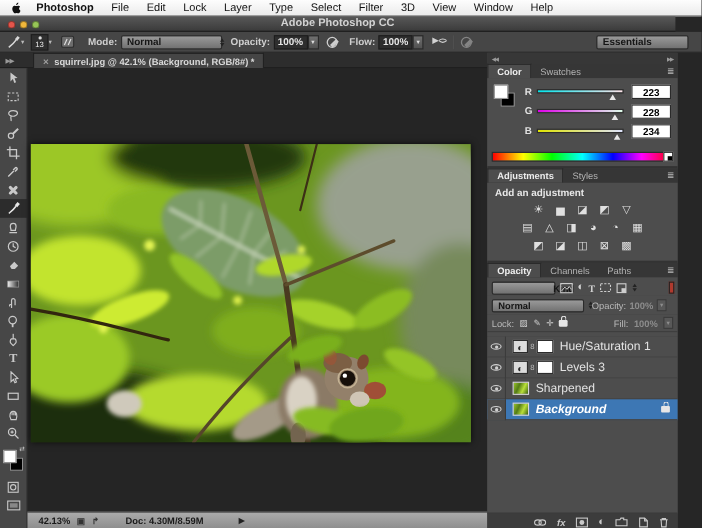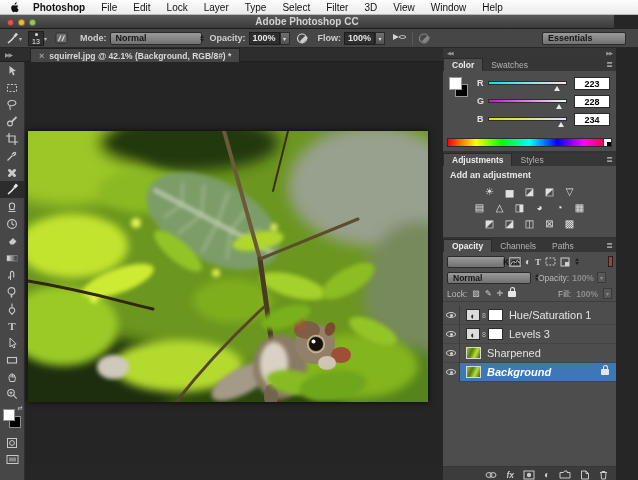--- a/index.html
+++ b/index.html
@@ -466,20 +466,27 @@
           <ellipse cx="85" cy="236" rx="16" ry="12" fill="#cfc9bb"></ellipse>
           <ellipse cx="258" cy="186" rx="26" ry="10" fill="#7ab01d" transform="rotate(-18 258 186)"></ellipse>
           <ellipse cx="268" cy="252" rx="30" ry="12" fill="#86bb21" transform="rotate(10 268 252)"></ellipse>
           <ellipse cx="305" cy="255" rx="34" ry="15" fill="#6fa61b" transform="rotate(-8 305 255)"></ellipse>
           <ellipse cx="345" cy="200" rx="26" ry="10" fill="#94c525" transform="rotate(25 345 200)"></ellipse>
         </g>
       </svg>
     </div>
   </div>
 
+  <div class="statusbar">
+    <span class="sb-zoom">42.13%</span>
+    <span class="sb-ico">▣</span>
+    <span class="sb-ico">↱</span>
+    <span class="sb-doc">Doc: 4.30M/8.59M</span>
+    <span class="sb-play">▶</span>
+  </div>
 
   <div class="dockcol">
     <div class="dockbtn">
       <svg width="10" height="10" viewBox="0 0 10 10">
           <rect x=".8" y=".8" width="8.4" height="8.4" rx="1" fill="none" stroke="#c9c9c9" stroke-width="1"></rect>
           <path d="M3 4 H7 M3 6 H6" stroke="#c9c9c9" stroke-width="1"></path>
         </svg>
     </div>
     <div class="dockbtn">
       <svg width="10" height="10" viewBox="0 0 10 10">

